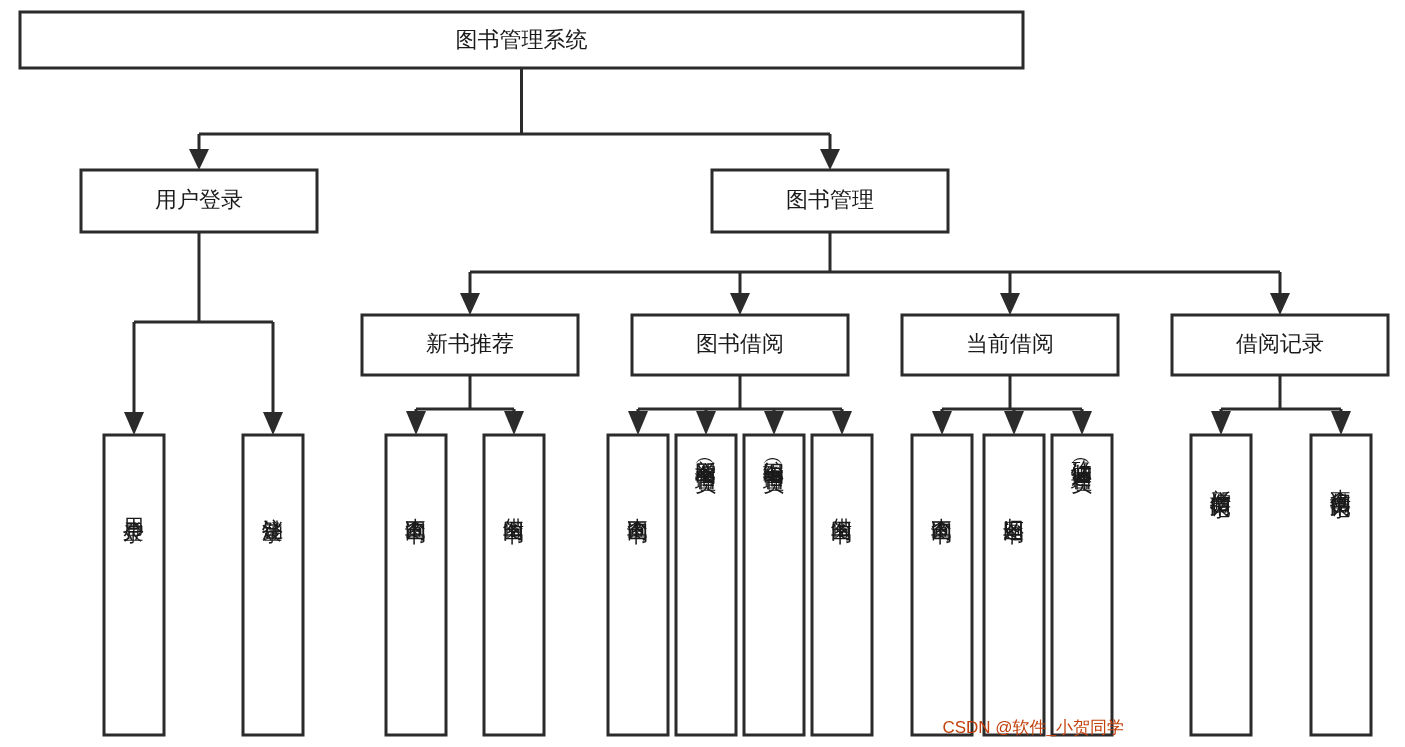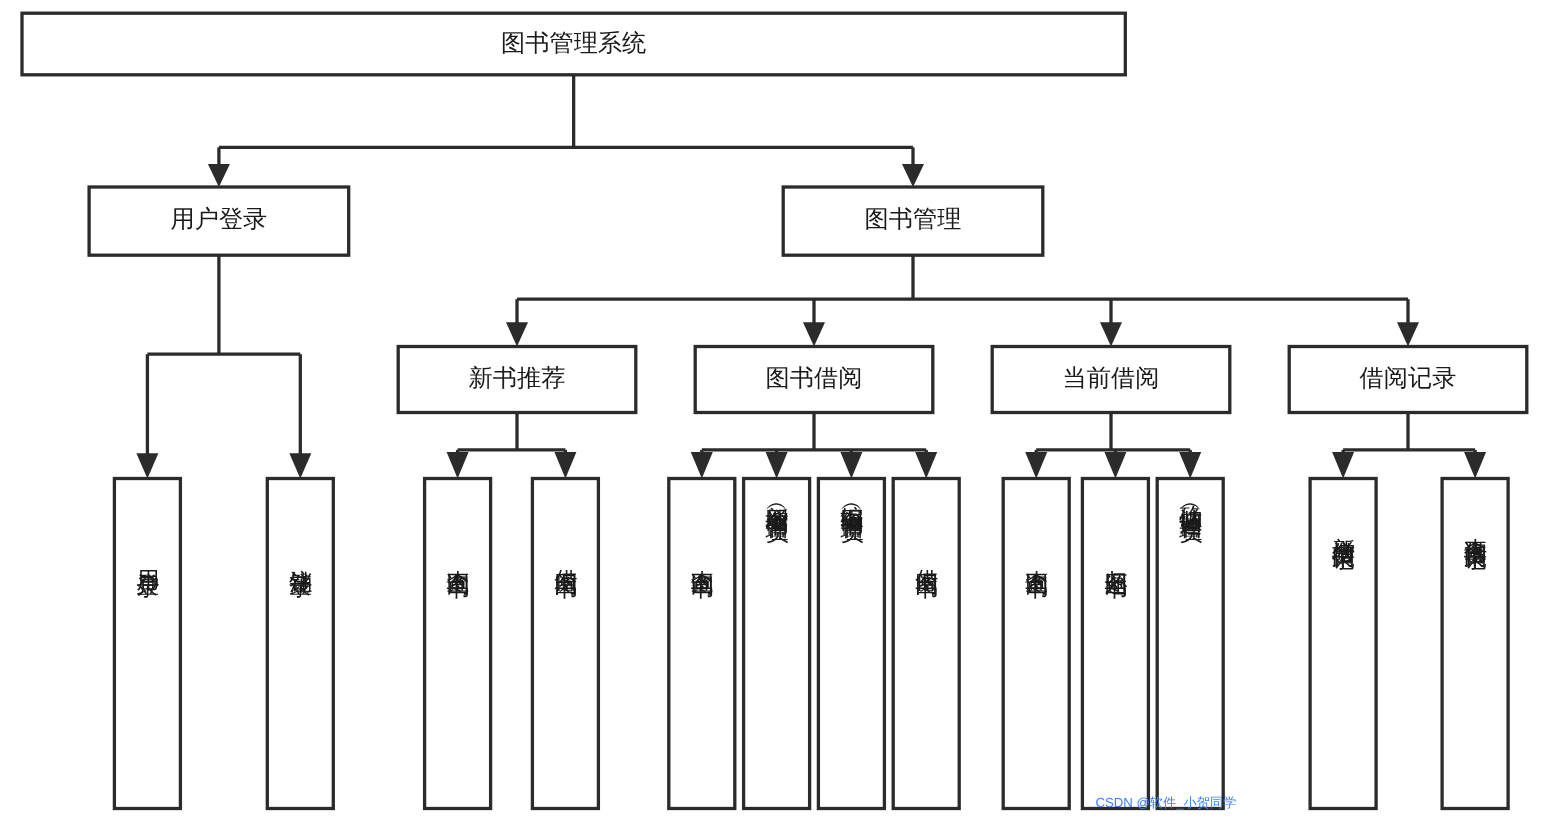--- a/index.html
+++ b/index.html
@@ -56,22 +56,22 @@
     writing-mode: vertical-rl;
     text-orientation: upright;
     text-anchor: middle;
     letter-spacing: 2px;
   }
   .watermark {
     position: absolute;
     right: 12px;
     bottom: 8px;
     font-family: "Liberation Sans", "DejaVu Sans", sans-serif;
-    font-size: 12px;
-    color: #3b82f6;
+    font-size: 17px;
+    color: #c2410c;
     white-space: nowrap;
     pointer-events: none;
   }
 </style>
 </head>
 <body>
 
 <div id="diagram-root">
 
   <svg class="diagram" viewBox="0 0 1405 747" xmlns="http://www.w3.org/2000/svg">

